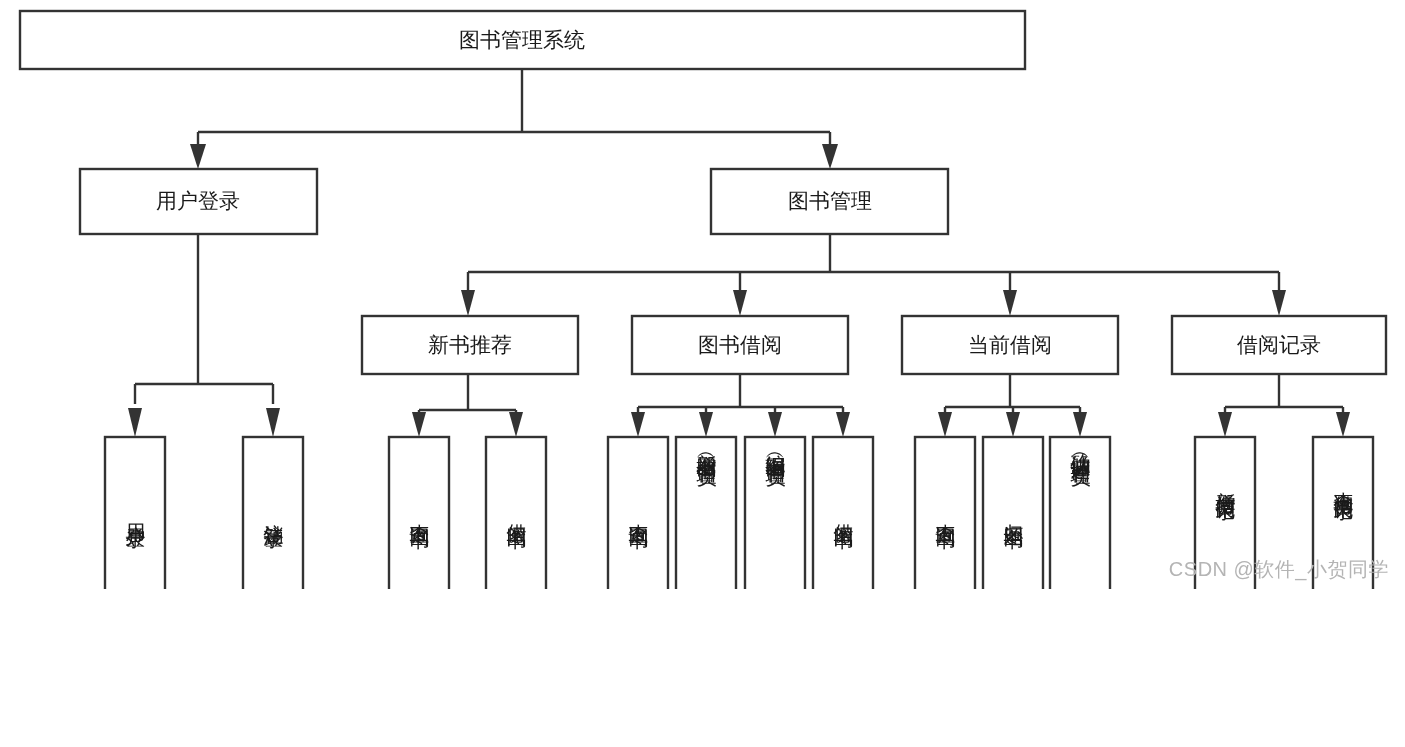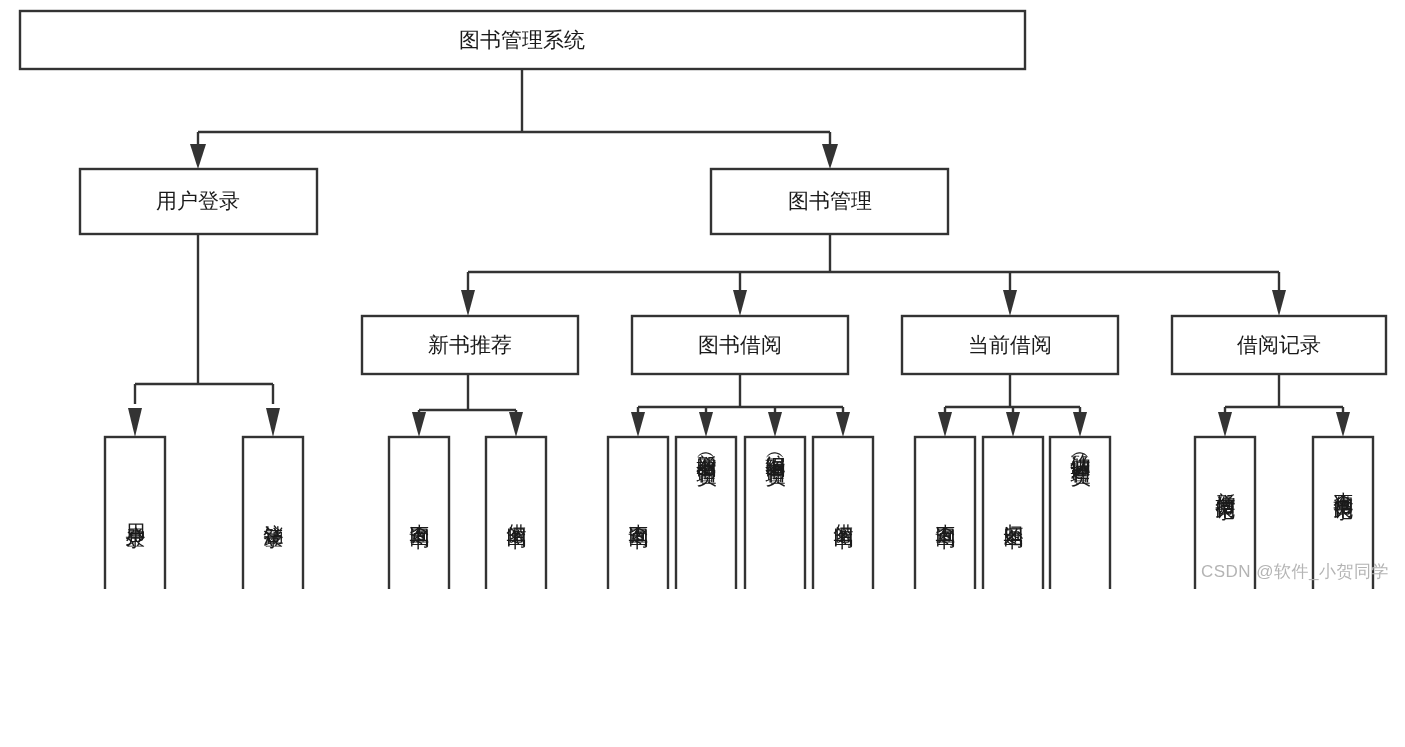--- a/index.html
+++ b/index.html
@@ -53,21 +53,21 @@
     writing-mode: vertical-rl;
     text-orientation: upright;
     text-anchor: middle;
     letter-spacing: 2px;
   }
   .watermark {
     position: absolute;
     right: 16px;
     bottom: 6px;
     font-family: "Liberation Sans", "DejaVu Sans", sans-serif;
-    font-size: 17px;
+    font-size: 20px;
     color: #b4b4b4;
     white-space: nowrap;
     pointer-events: none;
     letter-spacing: 0.5px;
   }
 </style>
 </head>
 <body>
 
 <div id="diagram-root">

